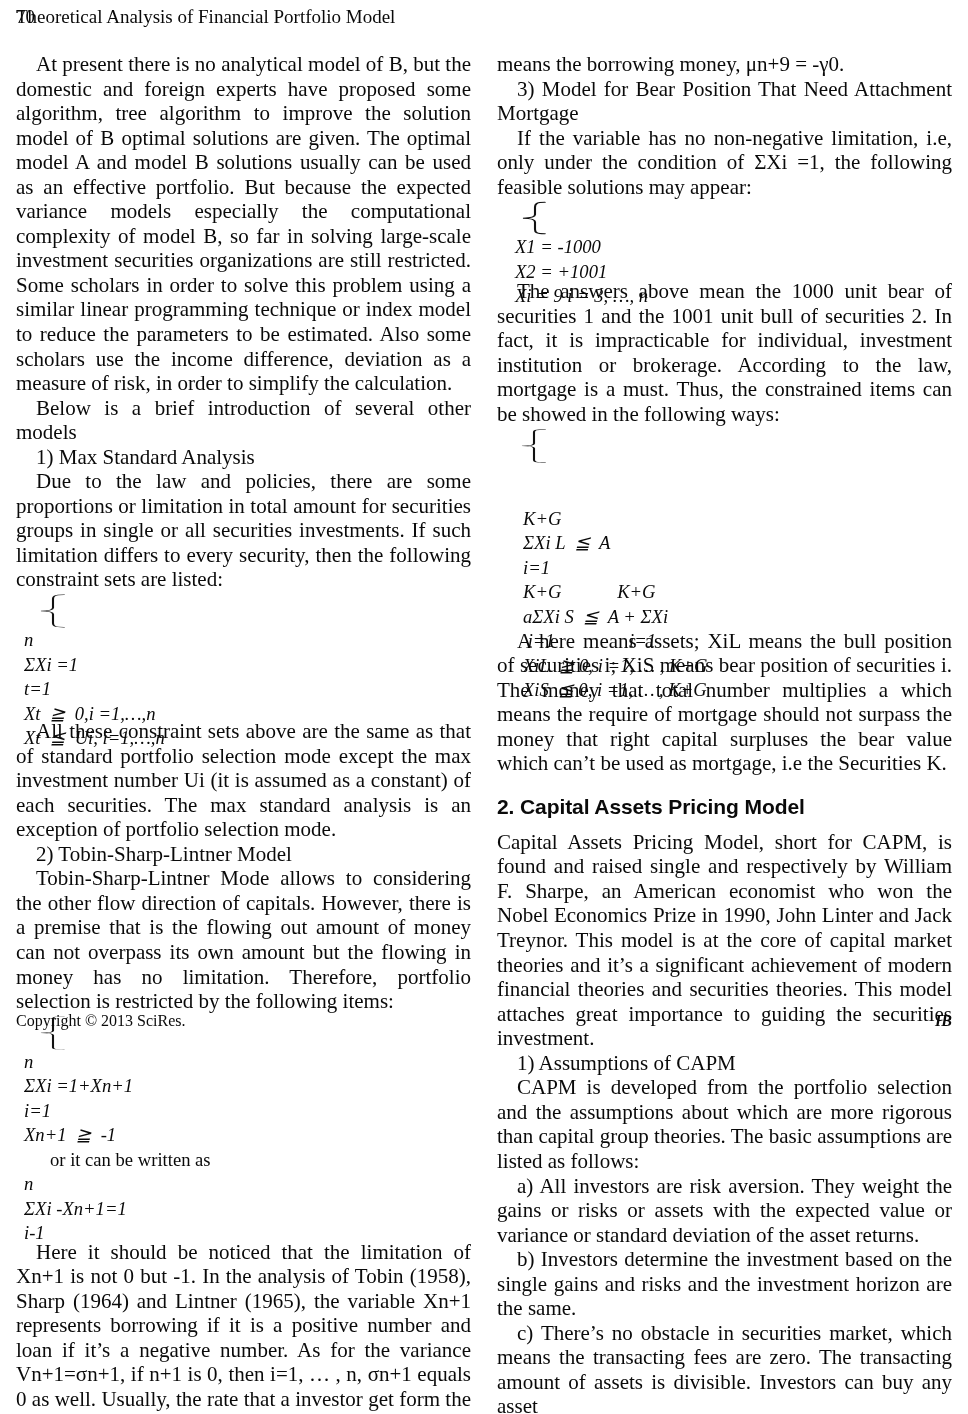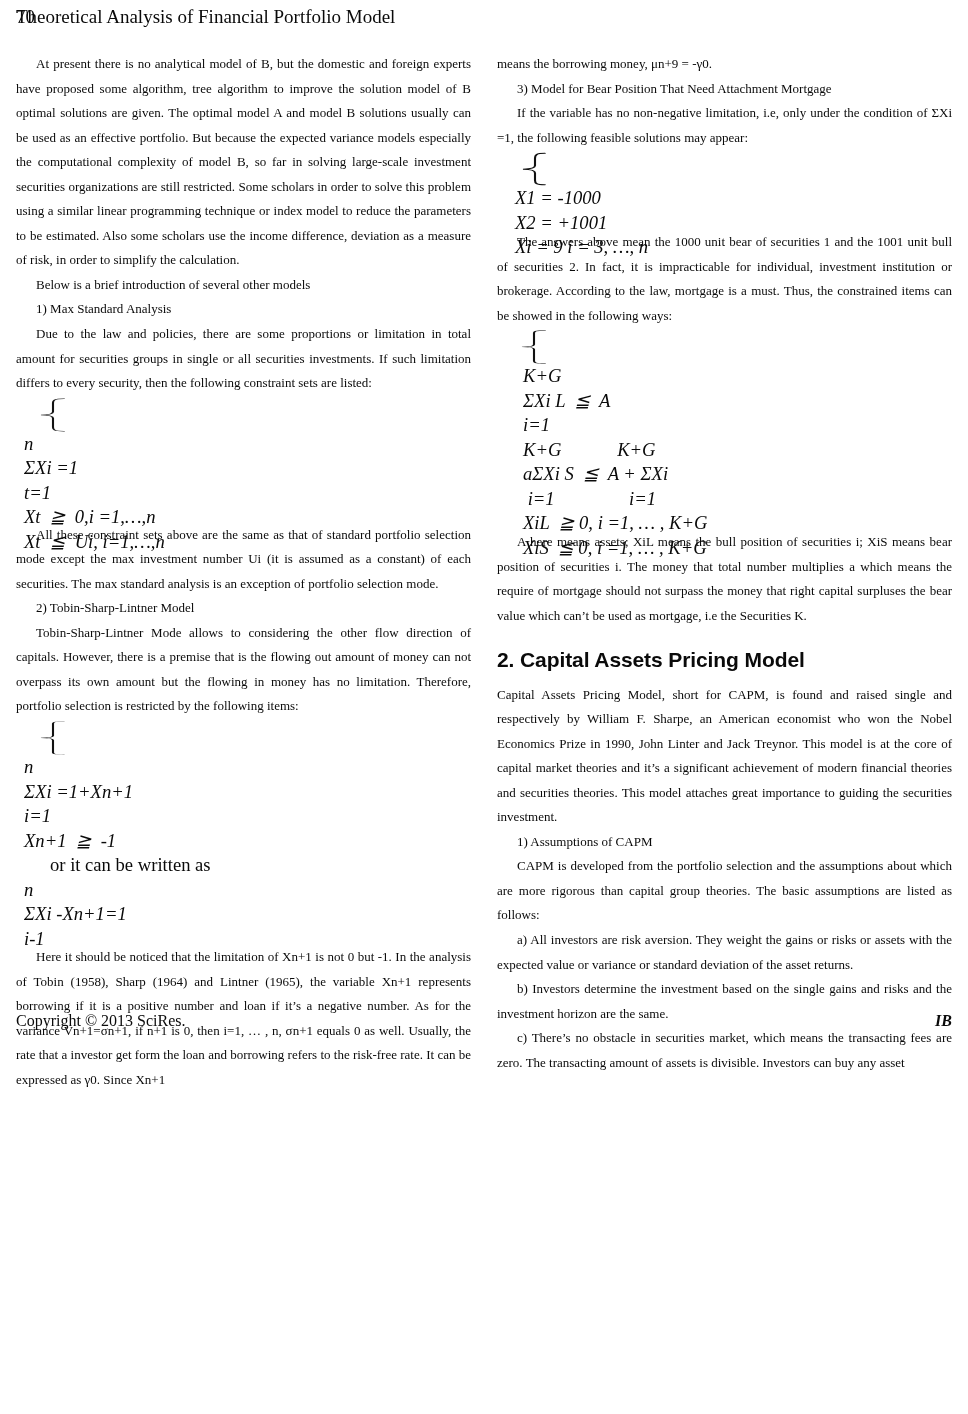--- a/index.html
+++ b/index.html
@@ -55,21 +55,21 @@
     width: 936px;
     display: flex;
     gap: 26px;
   }
   .col {
     width: 455px;
   }
 
   p.para {
     margin: 0;
-    font-size: 13px;
+    font-size: 21px;
     line-height: 24.55px;
     text-align: justify;
     text-justify: inter-word;
     text-indent: 0;
     hyphens: none;
   }
   p.para.indent {
     text-indent: 20px;
   }
   
@@ -218,21 +218,21 @@
         </div>
         <div class="eqlines" style="padding-left:18px;">
           <div class="eqline it">X1 = -1000</div>
           <div class="eqline it">X2 = +1001</div>
           <div class="eqline it">Xi = 9 i = 3, …, n</div>
         </div>
       </div>
 
       <p class="para indent">The answers above mean the 1000 unit bear of securities 1 and the 1001 unit bull of securities 2. In fact, it is impracticable for individual, investment institution or brokerage. According to the law, mortgage is a must. Thus, the constrained items can be showed in the following ways:</p>
 
-      <div class="eqgroup" style="height:198px;">
+      <div class="eqgroup" style="height:198px;gap:44px;">
         <div class="brace">
           <svg viewBox="0 0 34 198" preserveAspectRatio="none">
             <path d="M30 3 C20 3 19 8 19 17 L19 85 C19 95 15 98 7 98.5 C15 99 19 103 19 112 L19 181 C19 190 20 195 30 195" fill="none" stroke="#111" stroke-width="2.1" stroke-linecap="round"></path>
           </svg>
         </div>
         <div class="eqlines" style="padding-left:26px;">
           <div class="eqline it">K+G</div>
           <div class="eqline it">ΣXi L  ≦  A</div>
           <div class="eqline it">i=1</div>
           <div class="eqline it">K+G            K+G</div>

